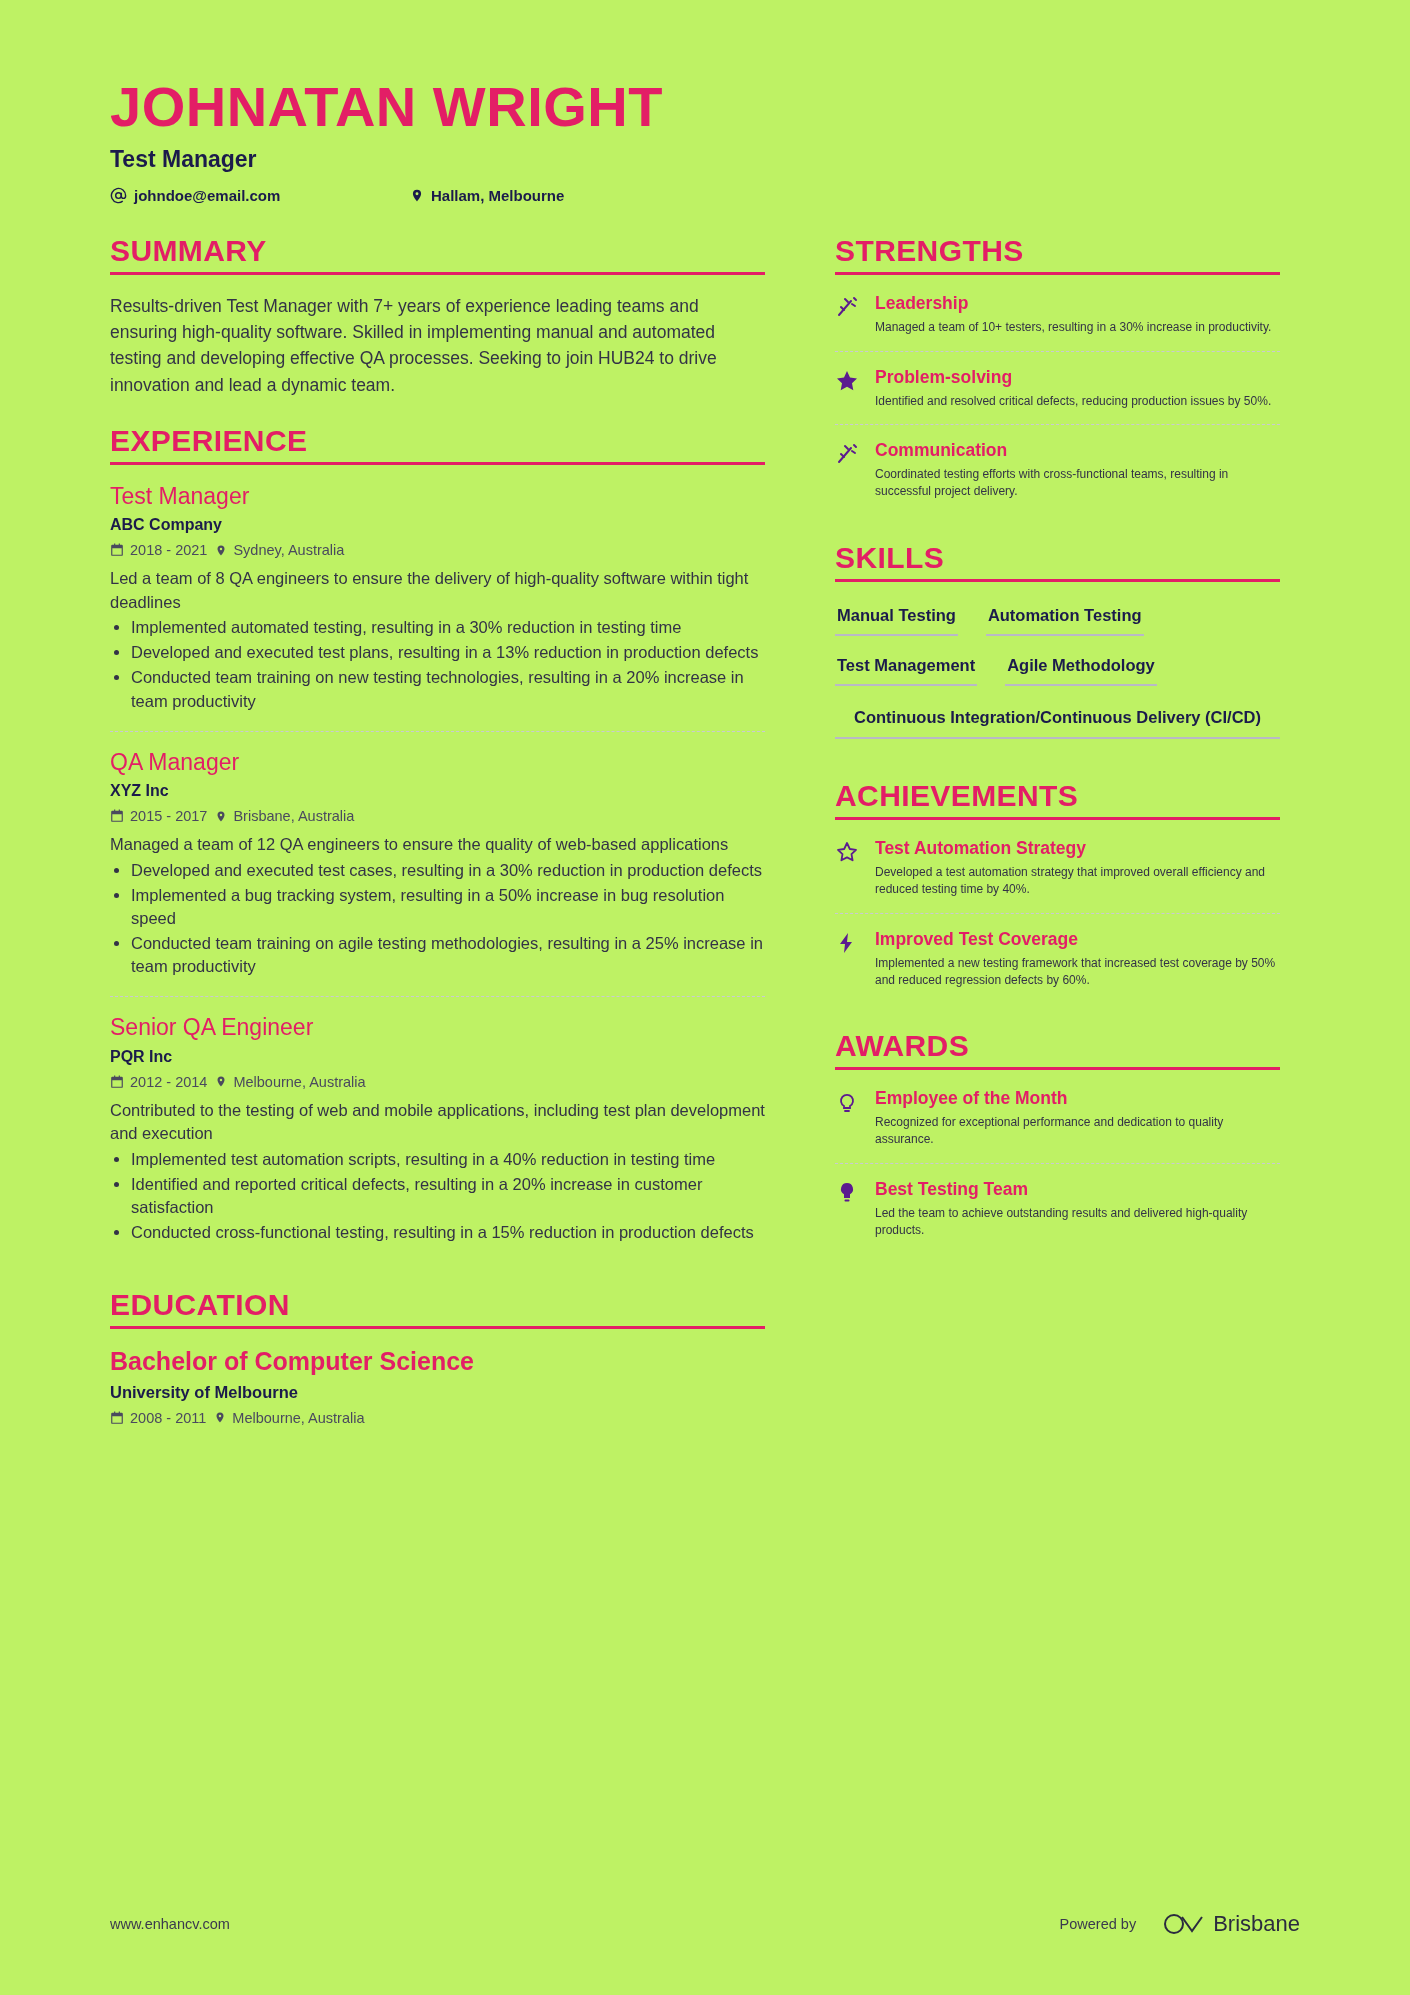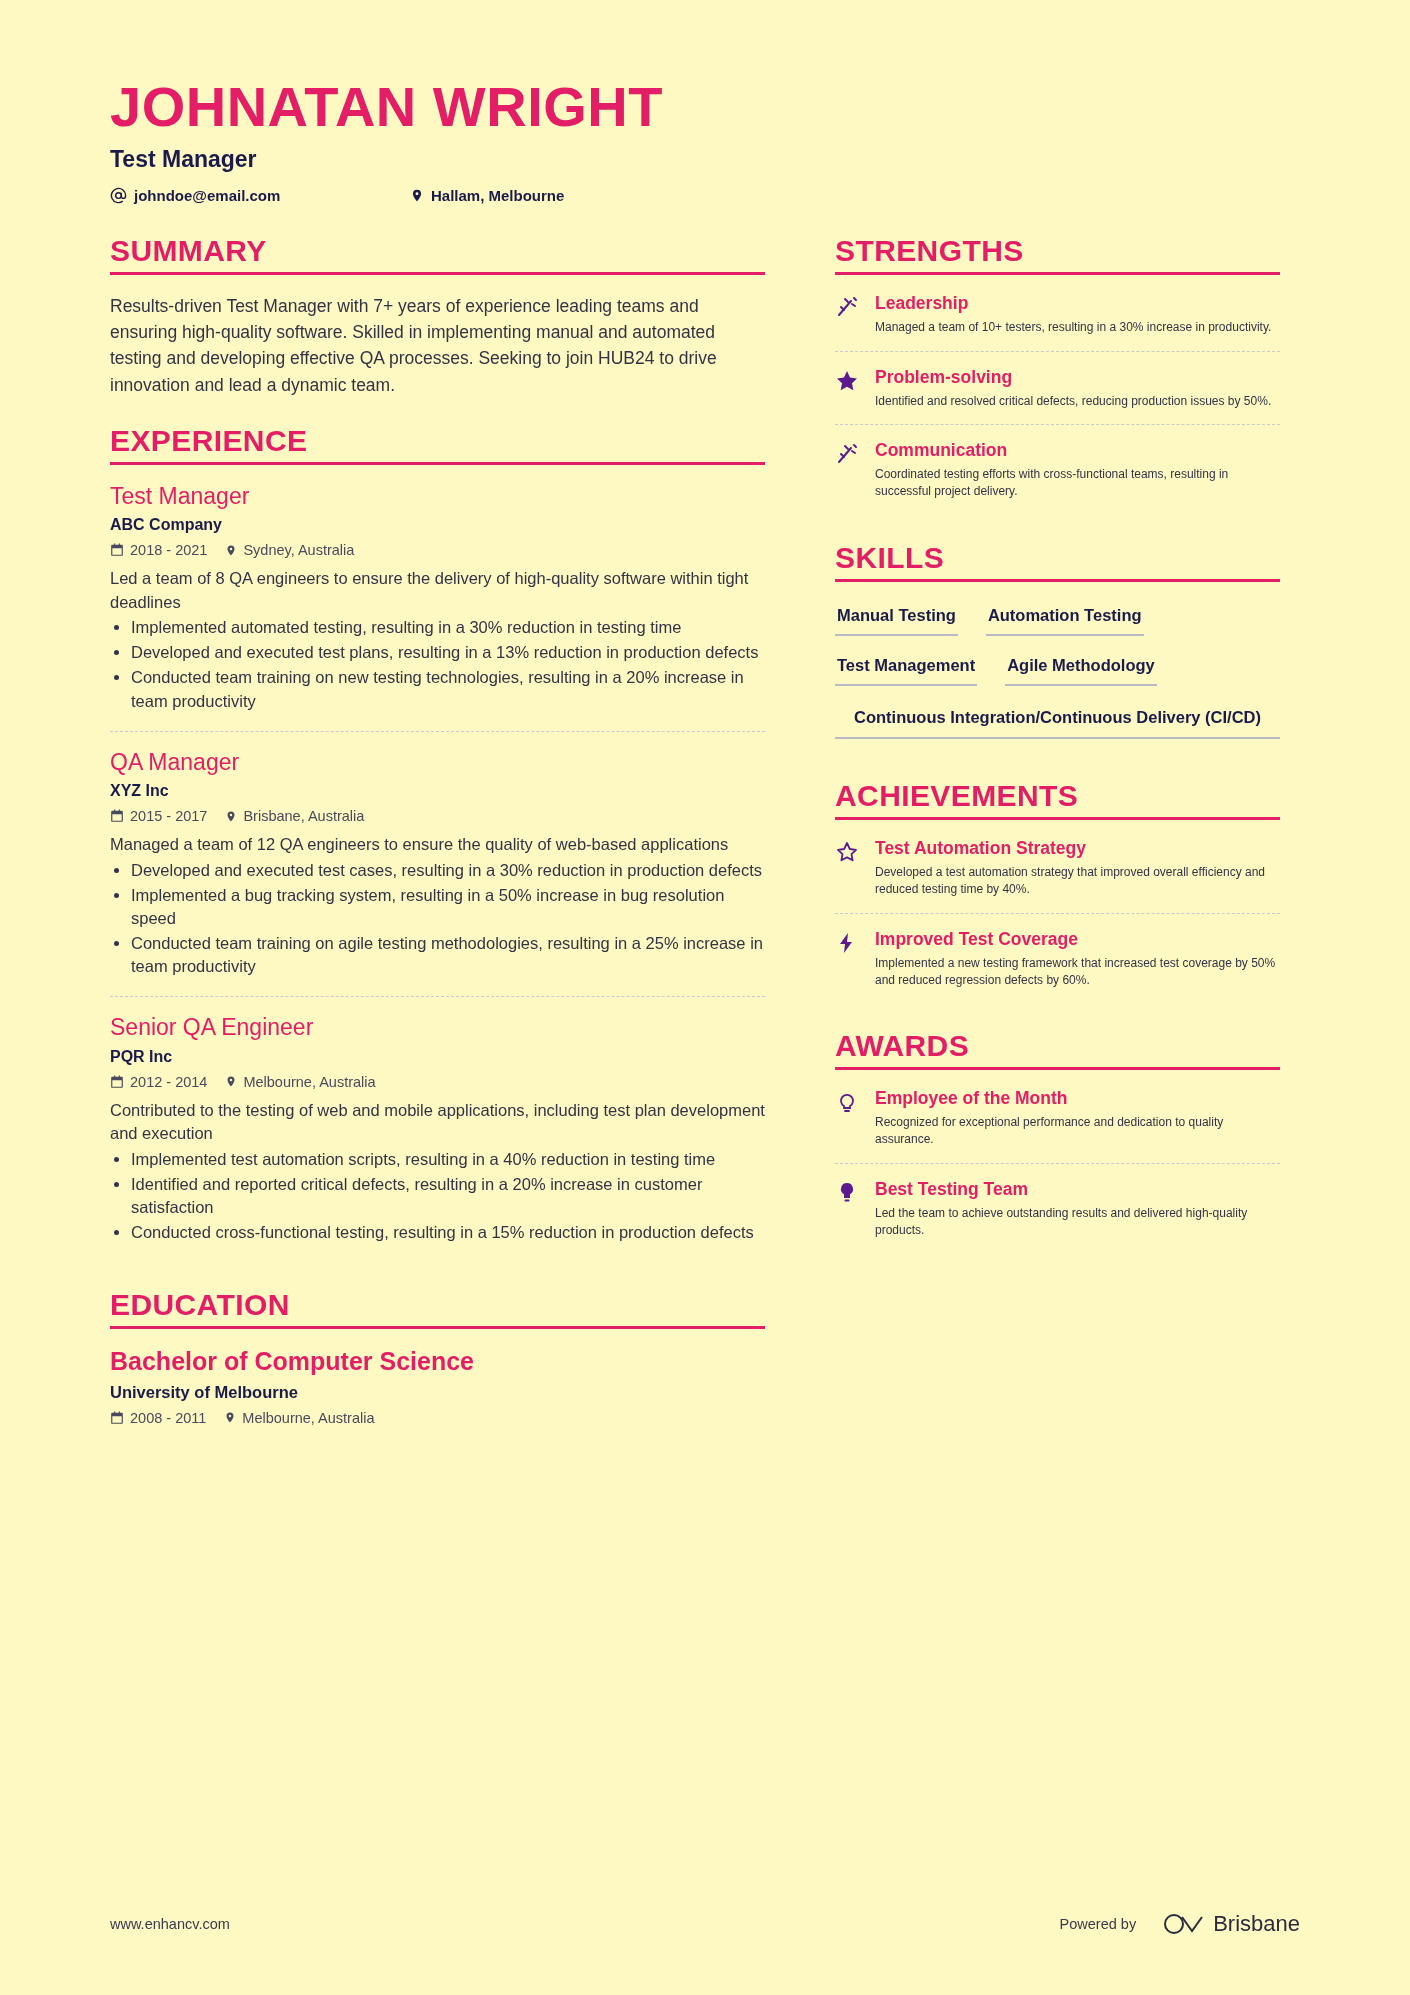--- a/index.html
+++ b/index.html
@@ -8,21 +8,21 @@
     height: 1995px;
     background: #ffffff;
     font-family: "Liberation Sans", sans-serif;
     color: #2b2b3f;
   }
   .page {
     position: relative;
     width: 1410px;
     height: 1995px;
     padding: 78px 110px 0 110px;
-    background: #fef9c3;
+    background: #bef264;
   }
 
   
   .header { margin-bottom: 30px; }
   .name {
     font-size: 56px;
     font-weight: bold;
     color: #e31e66;
     letter-spacing: 0.5px;
     line-height: 1.05;
@@ -95,21 +95,21 @@
   }
   .entry-company {
     font-size: 16px;
     font-weight: bold;
     color: #1b1b4b;
     margin-top: 6px;
   }
   .entry-meta {
     display: flex;
     align-items: center;
-    gap: 18px;
+    gap: 8px;
     margin-top: 8px;
     font-size: 14.5px;
     color: #4a4a5e;
   }
   .meta-item { display: flex; align-items: center; gap: 6px; }
   .entry-desc {
     font-size: 16.5px;
     line-height: 1.42;
     color: #333346;
     margin-top: 9px;

